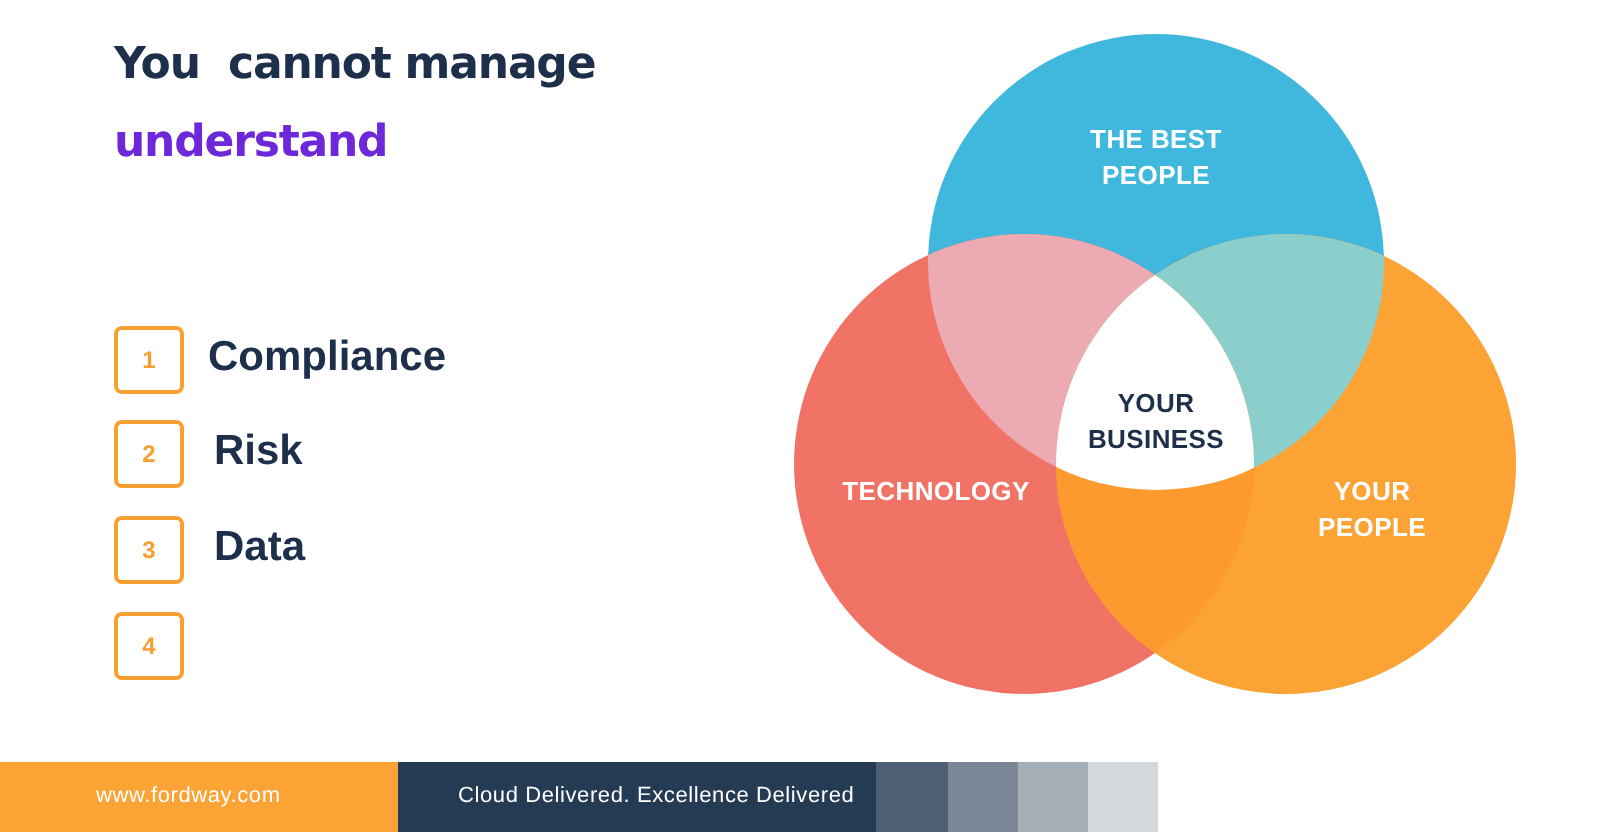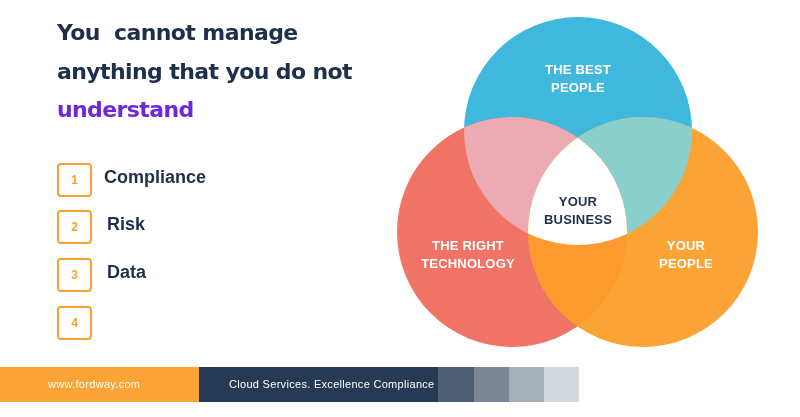--- a/index.html
+++ b/index.html
@@ -3,35 +3,34 @@
 <meta charset="utf-8">
 <style>
   html, body { margin: 0; padding: 0; }
   body { width: 800px; height: 417px; background: #ffffff; position: relative; overflow: hidden; font-family: "DejaVu Sans", sans-serif; }
   .title { position: absolute; left: 57px; top: 14px; margin: 0; font-family: "DejaVu Sans", sans-serif; font-weight: bold; font-size: 22px; line-height: 38.5px; color: #1d2f4a; letter-spacing: -0.6px; }
   .title .line { display: block; white-space: pre; }
   .title .accent { color: #6d28d9; }
   .list { position: absolute; left: 57px; top: 163px; margin: 0; padding: 0; list-style: none; }
   .list li { position: absolute; left: 0; height: 34px; width: 200px; }
   .num-box { position: absolute; left: 0; top: 0; width: 31px; height: 30px; border: 2px solid #f7a031; border-radius: 4px; color: #f7a031; font-family: "Liberation Sans", sans-serif; font-weight: bold; font-size: 12px; display: flex; align-items: center; justify-content: center; }
-  .item-label { position: absolute; left: 50px; top: 4px; font-family: "Liberation Sans", sans-serif; font-weight: bold; font-size: 18px; color: #1d2f4a; white-space: nowrap; }
+  .item-label { position: absolute; left: 50px; top: 4px; font-family: "Liberation Sans", sans-serif; font-weight: bold; font-size: 21px; color: #1d2f4a; white-space: nowrap; }
   .venn { position: absolute; left: 0; top: 0; width: 800px; height: 382px; }
   .venn-label { position: absolute; text-align: center; font-family: "Liberation Sans", sans-serif; font-weight: bold; font-size: 13px; line-height: 18px; color: #ffffff; white-space: nowrap; transform: translateX(-50%); letter-spacing: 0.2px; }
   .venn-label span { display: block; }
   .venn-label.center { color: #1d2f4a; }
-  .footer { position: absolute; left: 0; top: 367px; height: 18px; width: 800px; }
+  .footer { position: absolute; left: 0; top: 381px; height: 18px; width: 800px; }
   .seg { position: absolute; top: 0; height: 35px; }
   .seg-text { position: absolute; top: 0; height: 35px; line-height: 35px; font-family: "Liberation Sans", sans-serif; font-size: 11px; color: #ffffff; white-space: nowrap; letter-spacing: 0.3px; }
 </style>
 </head>
 <body>
 
 <h1 class="title">
   <span class="line">You  cannot manage</span>
-  <span class="line">anything that you do not</span>
   <span class="line accent">understand</span>
 </h1>
 
 <ul class="list">
   <li style="top:0px;">
     <span class="num-box">1</span>
     <span class="item-label" style="left:47px;">Compliance</span>
   </li>
   <li style="top:47px;">
     <span class="num-box">2</span>
@@ -74,35 +73,34 @@
         <circle cx="643" cy="232" r="115" fill="#ffffff"></circle>
       </g>
     </g>
   </svg>
 
   <div class="venn-label" style="left:578px; top:61px;">
     <span>THE BEST</span>
     <span>PEOPLE</span>
   </div>
   <div class="venn-label" style="left:468px; top:237px;">
-    <span>THE RIGHT</span>
     <span>TECHNOLOGY</span>
   </div>
   <div class="venn-label" style="left:686px; top:237px;">
     <span>YOUR</span>
     <span>PEOPLE</span>
   </div>
   <div class="venn-label center" style="left:578px; top:193px;">
     <span>YOUR</span>
     <span>BUSINESS</span>
   </div>
 </div>
 
 <div class="footer">
   <div class="seg" style="left:0; width:199px; background:#fca335;"></div>
   <div class="seg" style="left:199px; width:239px; background:#253a53;"></div>
   <div class="seg" style="left:438px; width:36px; background:#4e5f73;"></div>
   <div class="seg" style="left:474px; width:35px; background:#7b8796;"></div>
   <div class="seg" style="left:509px; width:35px; background:#a6aeb8;"></div>
   <div class="seg" style="left:544px; width:35px; background:#d3d8dd;"></div>
   <a class="seg-text" style="left:48px; text-decoration:none;">www.fordway.com</a>
-  <span class="seg-text" style="left:229px;">Cloud Services. Excellence Compliance</span>
+  <span class="seg-text" style="left:229px;">Cloud Delivered. Excellence Delivered</span>
 </div>
 
 </body></html>

